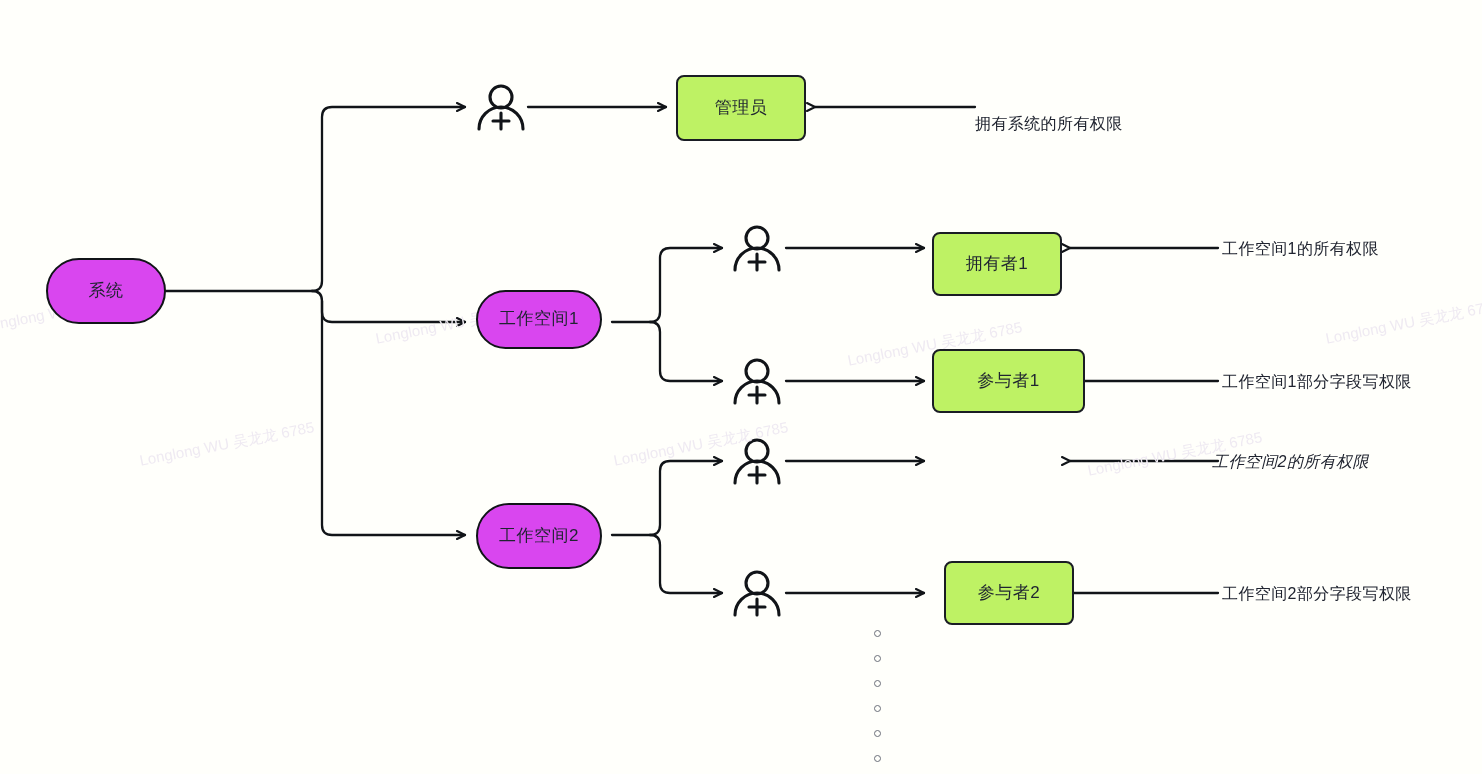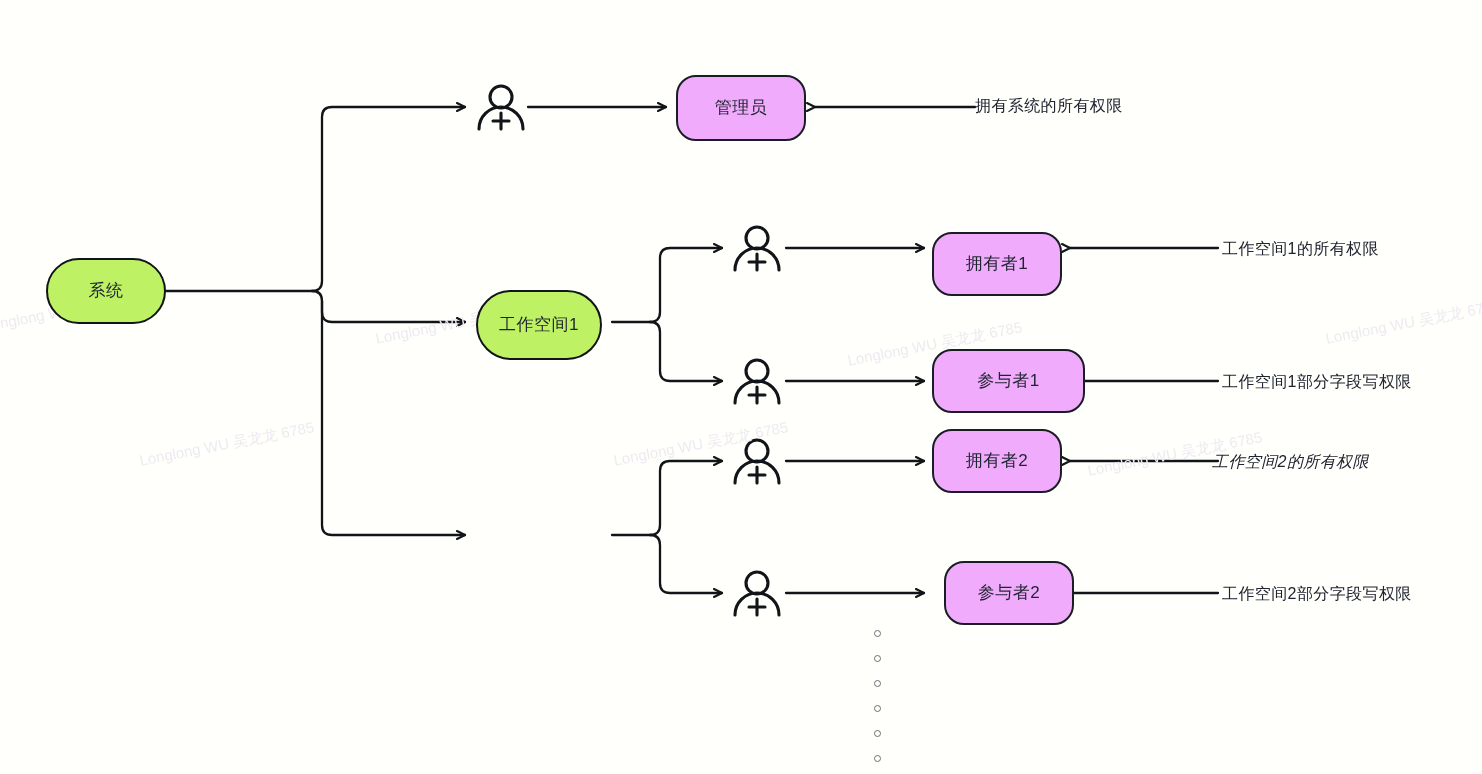--- a/index.html
+++ b/index.html
@@ -34,28 +34,28 @@
     display: flex;
     align-items: center;
     justify-content: center;
     text-align: center;
     color: #1f2430;
     font-size: 17px;
     line-height: 1.2;
     letter-spacing: 0.5px;
   }
   .node-stadium {
-    background: #bef264;
+    background: #d946ef;
     border: 2.2px solid #111418;
     border-radius: 40px;
   }
   .node-box {
-    background: #f0abfc;
+    background: #bef264;
     border: 2.2px solid #1a1d24;
-    border-radius: 20px;
+    border-radius: 8px;
   }
   
   .edge-label {
     position: absolute;
     color: #202430;
     font-size: 16px;
     white-space: nowrap;
     letter-spacing: 0.4px;
   }
   
@@ -173,32 +173,32 @@
   <div class="watermark" style="left:374px; top:330px;">Longlong WU 吴龙龙 6785</div>
   <div class="watermark" style="left:612px; top:452px;">Longlong WU 吴龙龙 6785</div>
   <div class="watermark" style="left:846px; top:352px;">Longlong WU 吴龙龙 6785</div>
   <div class="watermark" style="left:1086px; top:462px;">Longlong WU 吴龙龙 6785</div>
   <div class="watermark" style="left:1324px; top:330px;">Longlong WU 吴龙龙 6785</div>
 
   <div class="node node-stadium" style="left:46px; top:258px; width:120px; height:66px;">系统</div>
 
   <div class="node node-box" style="left:676px; top:75px; width:130px; height:66px;">管理员</div>
 
-  <div class="node node-stadium" style="left:476px; top:290px; width:126px; height:70px;">工作空间1</div>
-
+  <div class="node node-stadium" style="left:476px; top:290px; width:126px; height:59px;">工作空间1</div>
+
+  <div class="node node-stadium" style="left:476px; top:503px; width:126px; height:66px;">工作空间2</div>
 
   <div class="node node-box" style="left:932px; top:232px; width:130px; height:64px;">拥有者1</div>
 
   <div class="node node-box" style="left:932px; top:349px; width:153px; height:64px;">参与者1</div>
 
-  <div class="node node-box" style="left:932px; top:429px; width:130px; height:64px;">拥有者2</div>
 
   <div class="node node-box" style="left:932px; top:561px; width:130px; height:64px;margin-left:12px;">参与者2</div>
 
-  <div class="edge-label" style="left:975px; top:96px;font-family:Liberation Mono, monospace;">拥有系统的所有权限</div>
+  <div class="edge-label" style="left:975px; top:114px;font-family:Liberation Mono, monospace;">拥有系统的所有权限</div>
   <div class="edge-label" style="left:1222px; top:239px;">工作空间1的所有权限</div>
   <div class="edge-label" style="left:1222px; top:372px;">工作空间1部分字段写权限</div>
   <div class="edge-label" style="left:1212px; top:452px;font-style:italic;">工作空间2的所有权限</div>
   <div class="edge-label" style="left:1222px; top:584px;">工作空间2部分字段写权限</div>
 
   <div class="vdots" style="left:874px; top:630px;">
     <span></span>
     <span></span>
     <span></span>
     <span></span>

